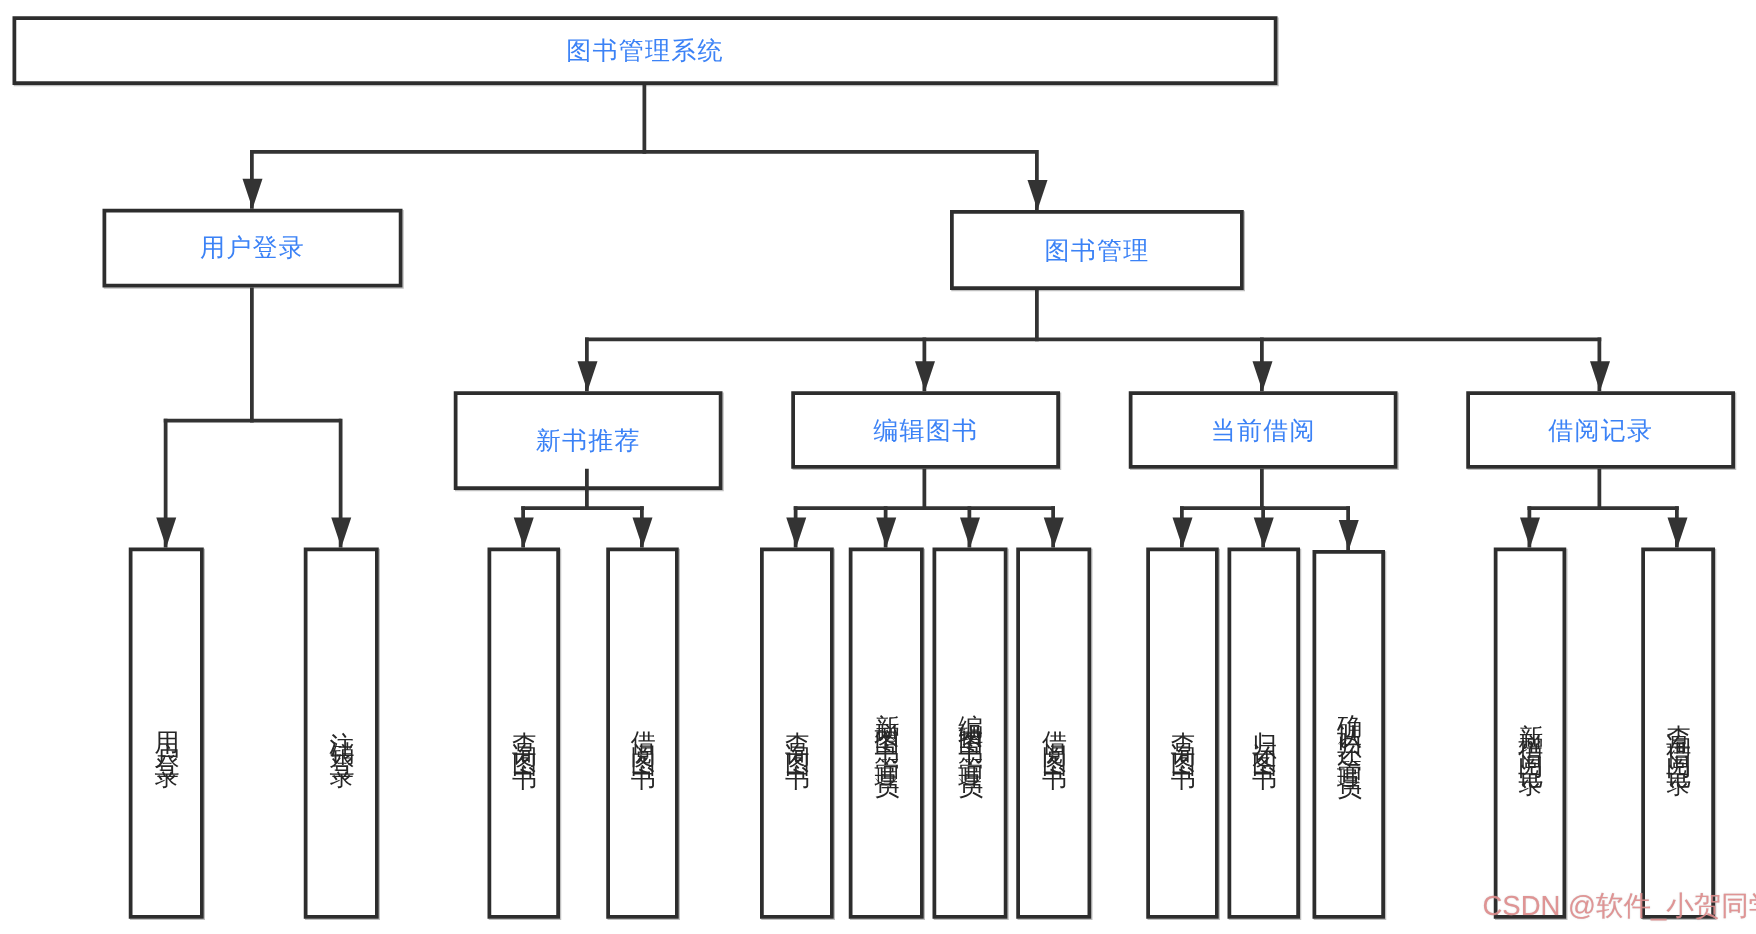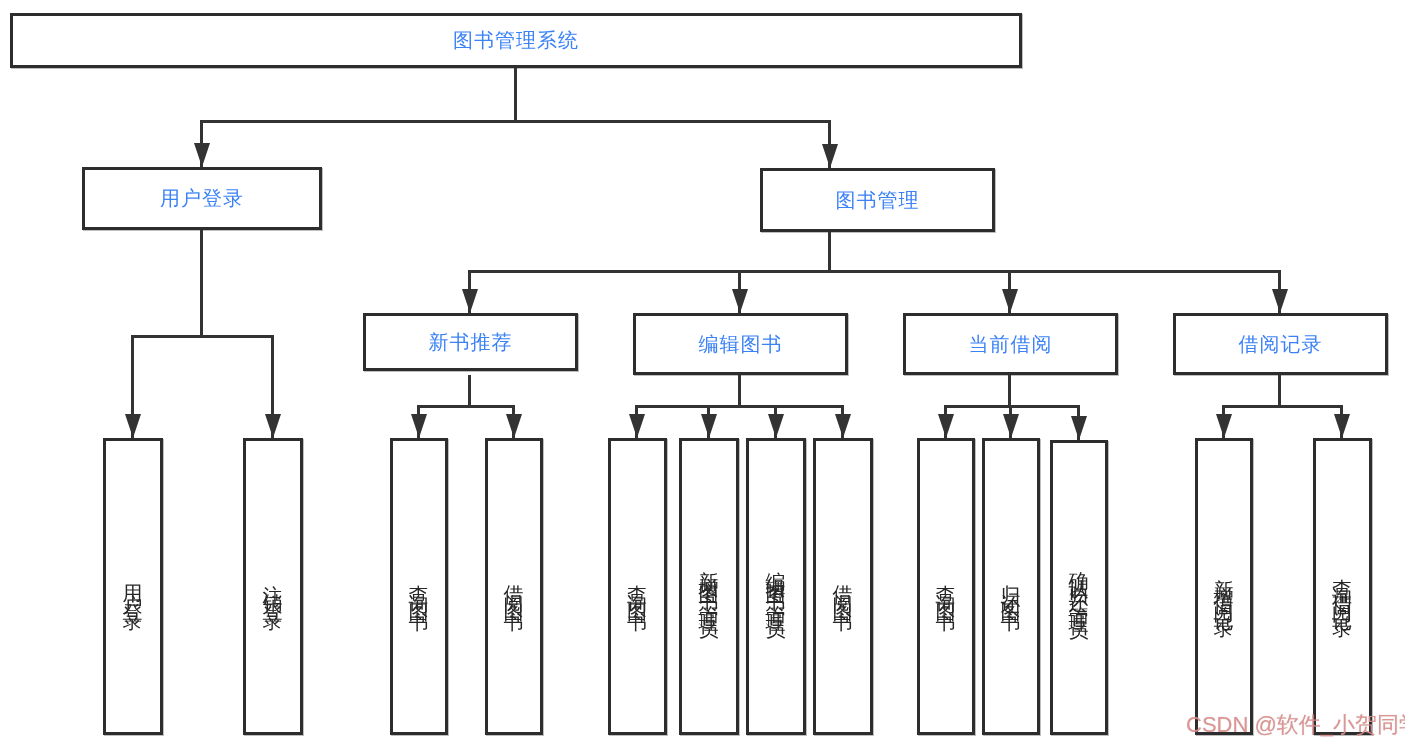--- a/index.html
+++ b/index.html
@@ -54,21 +54,21 @@
 <body>
 
 <div id="canvas">
 
   <div class="hbox" style="left:10px;top:13px;width:1012px;height:55px;">图书管理系统</div>
 
   <div class="hbox" style="left:82px;top:167px;width:240px;height:63px;">用户登录</div>
 
   <div class="hbox" style="left:712px;top:168px;width:235px;height:64px;margin-left:48px;">图书管理</div>
 
-  <div class="hbox" style="left:363px;top:313px;width:215px;height:58px;">新书推荐</div>
+  <div class="hbox" style="left:363px;top:313px;width:215px;height:79px;">新书推荐</div>
 
   <div class="hbox" style="left:633px;top:313px;width:215px;height:62px;">编辑图书</div>
 
   <div class="hbox" style="left:903px;top:313px;width:215px;height:62px;">当前借阅</div>
 
   <div class="hbox" style="left:1173px;top:313px;width:215px;height:62px;">借阅记录</div>
 
   <div class="vbox" style="left:103px;top:438px;width:60px;height:297px;">用户登录</div>
   <div class="vbox" style="left:243px;top:438px;width:60px;height:297px;">注销登录</div>
 

